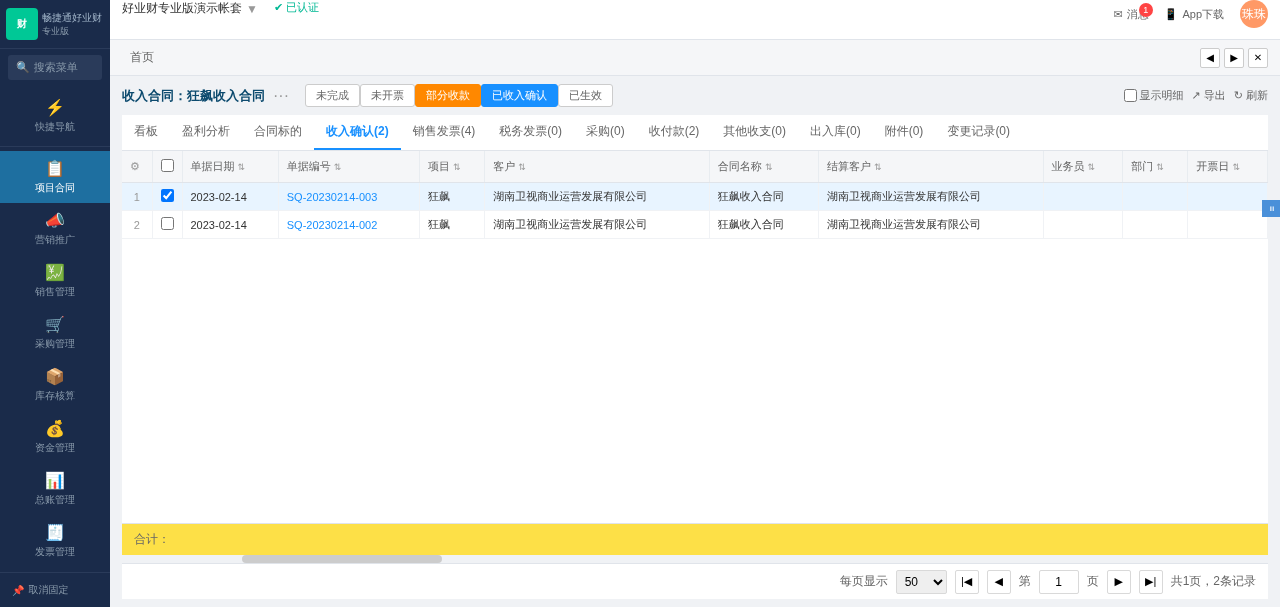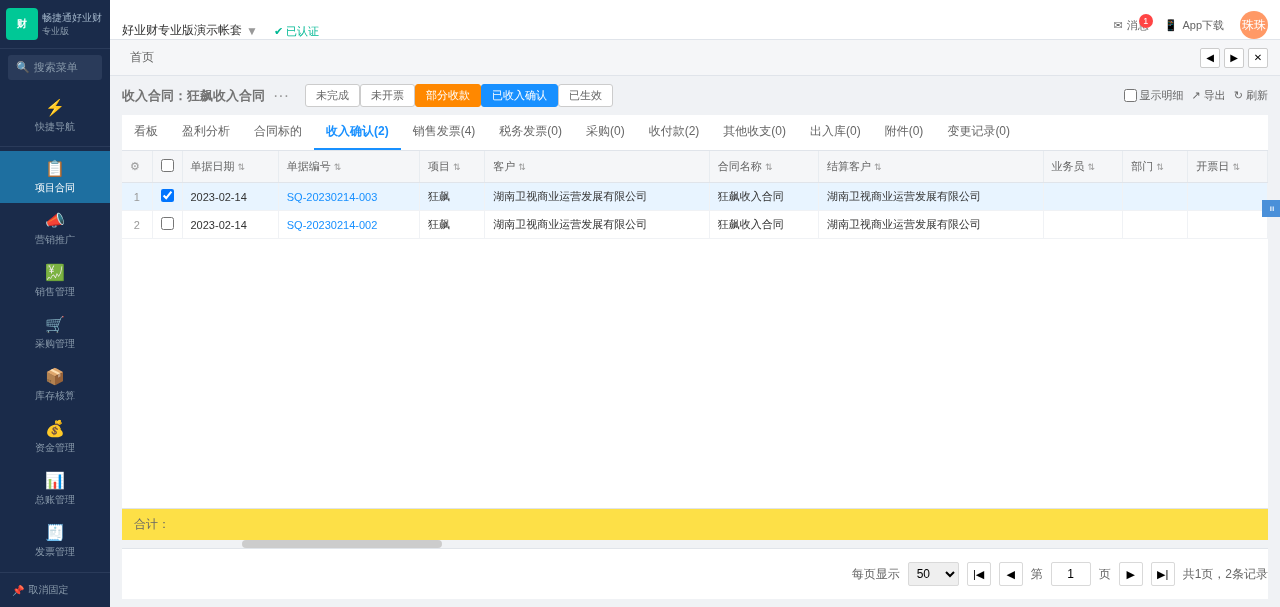--- a/index.html
+++ b/index.html
@@ -18,42 +18,42 @@
     .sidebar-item.active { background: #1e6fa0; color: white; }
     .sidebar-item-icon { font-size: 16px; }
     .sidebar-item-label { font-size: 10px; text-align: center; }
     .sidebar-bottom { padding: 6px; border-top: 1px solid #2a3b5a; }
     .sidebar-bottom-item { display: flex; align-items: center; gap: 4px; padding: 4px 6px; color: #8899aa; font-size: 10px; cursor: pointer; }
 
     
     .main { flex: 1; display: flex; flex-direction: column; overflow: hidden; background: #f0f2f5; }
 
     
-    .topbar { height: 40px; background: white; display: flex; align-items: flex-end; padding: 0 12px; border-bottom: 1px solid #e0e4ea; gap: 8px; }
+    .topbar { height: 40px; background: white; display: flex; align-items: flex-start; padding: 0 12px; border-bottom: 1px solid #e0e4ea; gap: 8px; }
     .topbar-company { display: flex; align-items: center; gap: 4px; font-size: 12px; color: #333; }
     .topbar-verified { display: flex; align-items: center; gap: 3px; color: #00b894; font-size: 11px; margin-left: 8px; }
     .topbar-right { margin-left: auto; display: flex; align-items: center; gap: 16px; }
     .topbar-icon-btn { display: flex; align-items: center; gap: 4px; cursor: pointer; color: #666; font-size: 11px; position: relative; }
     .topbar-badge { position: absolute; top: -4px; right: -4px; background: #ff4444; color: white; border-radius: 50%; width: 14px; height: 14px; font-size: 9px; display: flex; align-items: center; justify-content: center; }
     .topbar-avatar { width: 28px; height: 28px; background: #ff9966; border-radius: 50%; display: flex; align-items: center; justify-content: center; color: white; font-size: 12px; cursor: pointer; }
 
     
     .tabbar { height: 36px; background: #f5f6f8; display: flex; align-items: center; padding: 0 12px; gap: 2px; border-bottom: 1px solid #e0e4ea; }
     .tabbar-home { color: #666; font-size: 12px; cursor: pointer; padding: 0 8px; }
     .tabbar-tab { display: flex; align-items: center; gap: 4px; padding: 6px 12px; background: #00c896; color: white; border-radius: 3px 3px 0 0; font-size: 12px; cursor: pointer; }
     .tabbar-tab-close { font-size: 14px; line-height: 1; cursor: pointer; }
     .tabbar-nav { margin-left: auto; display: flex; gap: 4px; }
     .tabbar-nav-btn { width: 20px; height: 20px; border: 1px solid #ccc; background: white; cursor: pointer; display: flex; align-items: center; justify-content: center; font-size: 10px; border-radius: 2px; }
 
     
     .content { flex: 1; overflow: hidden; display: flex; flex-direction: column; padding: 8px 12px; }
 
     
     .contract-header { display: flex; align-items: center; gap: 8px; margin-bottom: 8px; }
-    .contract-title { font-size: 13px; color: #737373; font-weight: bold; }
+    .contract-title { font-size: 13px; color: #0c4a6e; font-weight: bold; }
     .contract-more { color: #999; cursor: pointer; font-size: 16px; }
     .status-btns { display: flex; margin-left: 8px; }
     .status-btn { padding: 3px 10px; border: 1px solid #ccc; background: white; border-radius: 3px; font-size: 11px; cursor: pointer; color: #666; }
     .status-btn.active { background: #ff8800; color: white; border-color: #ff8800; }
     .status-btn.active-blue { background: #1890ff; color: white; border-color: #1890ff; }
     .header-actions { margin-left: auto; display: flex; align-items: center; gap: 8px; }
     .header-action-btn { display: flex; align-items: center; gap: 3px; color: #666; font-size: 11px; cursor: pointer; }
     .header-checkbox { display: flex; align-items: center; gap: 3px; font-size: 11px; color: #666; }
 
     
@@ -73,21 +73,21 @@
     table tbody td { padding: 6px 8px; color: #333; border-right: 1px solid #f0f2f5; white-space: nowrap; font-size: 11px; }
     table tbody td a { color: #1890ff; text-decoration: none; }
     .row-num { color: #999; text-align: center; }
     .config-icon { color: #999; cursor: pointer; }
     .checkbox-cell { text-align: center; }
 
     
     .total-row { background: #fde047; border-top: 1px solid #e0e4ea; padding: 6px 12px; font-size: 12px; color: #666; display: flex; align-items: center; gap: 8px; min-height: 32px; }
 
     
-    .pagination { height: 51px; background: white; border-top: 1px solid #e0e4ea; display: flex; align-items: center; justify-content: flex-end; padding: 0 0; gap: 8px; font-size: 12px; color: #666; }
+    .pagination { height: 36px; background: white; border-top: 1px solid #e0e4ea; display: flex; align-items: center; justify-content: flex-end; padding: 0 12px; gap: 8px; font-size: 12px; color: #666; }
     .pagination-btn { width: 24px; height: 24px; border: 1px solid #d9d9d9; background: white; cursor: pointer; display: flex; align-items: center; justify-content: center; border-radius: 2px; font-size: 11px; }
     .pagination-input { width: 40px; height: 24px; border: 1px solid #d9d9d9; text-align: center; border-radius: 2px; font-size: 12px; }
     .pagination-select { height: 24px; border: 1px solid #d9d9d9; border-radius: 2px; font-size: 12px; padding: 0 4px; }
 
     
     .table-wrapper::-webkit-scrollbar { height: 6px; width: 6px; }
     .table-wrapper::-webkit-scrollbar-track { background: #f0f2f5; }
     .table-wrapper::-webkit-scrollbar-thumb { background: #ccc; border-radius: 3px; }
 
     .scrollbar-container { height: 8px; background: #f0f2f5; overflow: hidden; }

